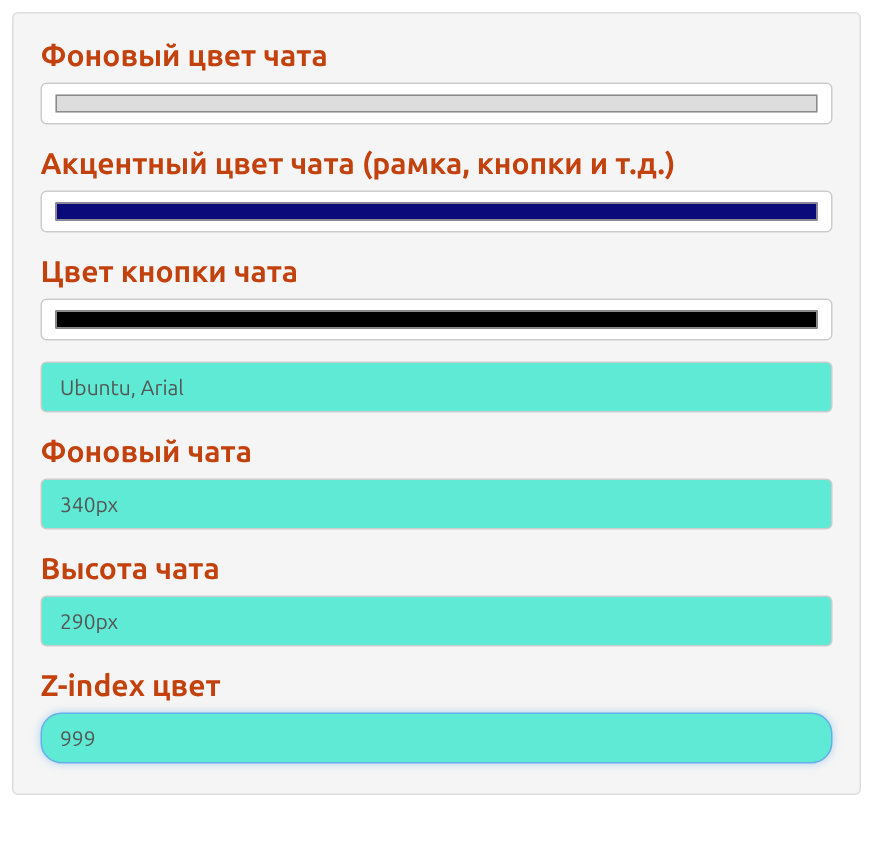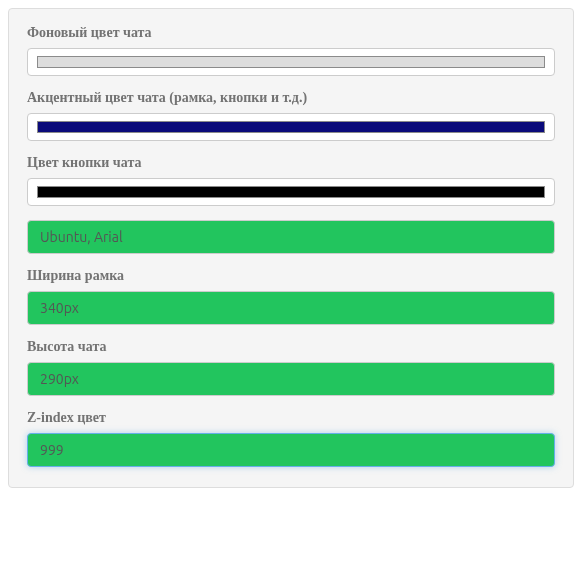--- a/index.html
+++ b/index.html
@@ -20,52 +20,52 @@
       padding: 16px 18px 20px 18px;
     }
     .form-group {
       margin-bottom: 14px;
     }
     .form-group:last-child {
       margin-bottom: 0;
     }
     .form-label {
       display: block;
-      font-size: 14px;
+      font-size: 20px;
       font-weight: 700;
-      color: #737373;
+      color: #c2410c;
       margin-bottom: 7px;
-      font-family: Liberation Serif, serif;
     }
     .color-swatch-wrap {
       background: #fff;
       border: 1px solid #ccc;
       border-radius: 4px;
       padding: 7px 9px;
       cursor: pointer;
     }
     .color-swatch {
       height: 12px;
       width: 100%;
       border: 1px solid #8b8b8b;
     }
     .text-input {
       width: 100%;
-      background: #22c55e;
+      background: #5eead4;
       border: 1px solid #ccc;
       border-radius: 4px;
       padding: 8px 12px;
       font-size: 14px;
       font-family: Ubuntu, Arial, sans-serif;
       color: #555;
       outline: none;
     }
     .text-input.focused {
       border-color: #66afe9;
       box-shadow: 0 0 6px rgba(102,175,233,0.5);
+      border-radius: 14px;
     }
   </style>
 </head>
 <body>
 
 <div class="panel">
 
   <div class="form-group">
     <label class="form-label">Фоновый цвет чата</label>
     <div class="color-swatch-wrap">
@@ -85,21 +85,21 @@
     <div class="color-swatch-wrap">
       <div class="color-swatch" style="background:#000000"></div>
     </div>
   </div>
 
   <div class="form-group">
     <input type="text" class="text-input" value="Ubuntu, Arial" style="">
   </div>
 
   <div class="form-group">
-    <label class="form-label">Ширина рамка</label>
+    <label class="form-label">Фоновый чата</label>
     <input type="text" class="text-input" value="340px" style="">
   </div>
 
   <div class="form-group">
     <label class="form-label">Высота чата</label>
     <input type="text" class="text-input" value="290px" style="">
   </div>
 
   <div class="form-group">
     <label class="form-label">Z-index цвет</label>

